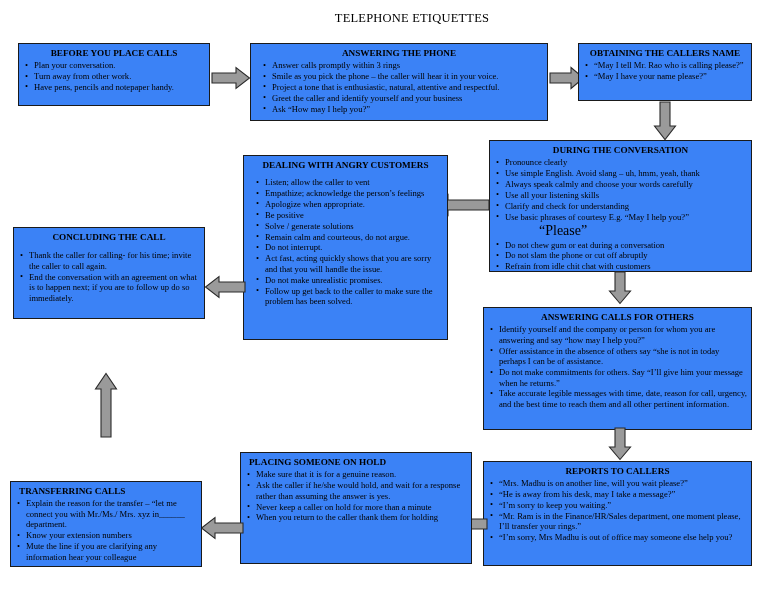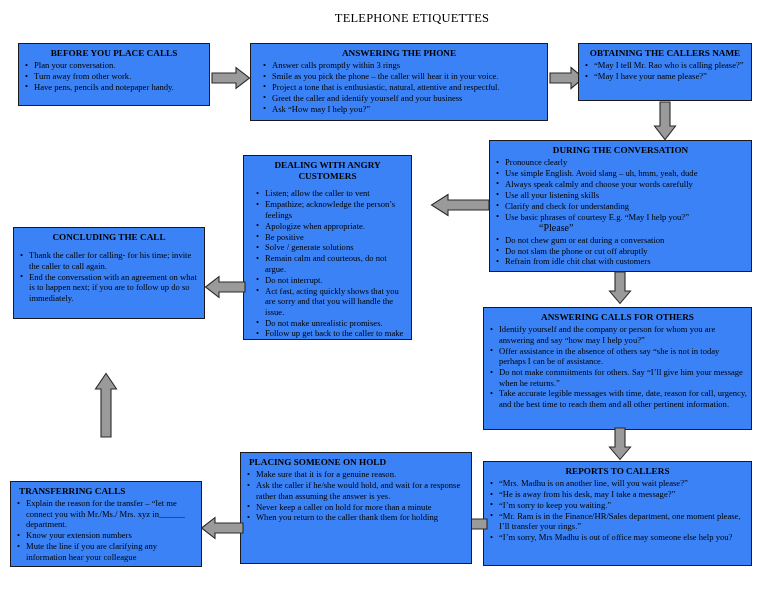--- a/index.html
+++ b/index.html
@@ -55,21 +55,21 @@
     content:"\2022";
     position:absolute;
     left:2px;top:-0.5px;
     font-size:8.6px;
   }
   ul.items li.wide-indent{padding-left:17px;}
   ul.items li.wide-indent:before{left:8px;}
   .subline{
     display:block;
     padding-left:34px;
-    font-size:10px;
+    font-size:14px;
     line-height:1.23;
   }
 
   
   .arrow{position:absolute;}
   .arrow svg{display:block;overflow:visible;}
   .ashape{fill:#9a9a9a;stroke:#2b2b2b;stroke-width:1.1;}
 </style>
 </head>
 <body>
@@ -121,38 +121,38 @@
   <div class="arrow" style="left:653px;top:101px;width:24px;height:40px;">
     <svg width="24" height="40" viewBox="0 0 24 40">
       <path class="ashape" d="M7,1 L7,25 L1.5,25 L12,38.5 L22.5,25 L17,25 L17,1 Z"></path>
     </svg>
   </div>
 
   <div class="box" style="left:489px;top:140px;width:263px;height:132px;">
     <div class="box-title">DURING THE CONVERSATION</div>
     <ul class="items">
       <li>Pronounce clearly</li>
-      <li>Use simple English. Avoid slang – uh, hmm, yeah, dude</li>
+      <li>Use simple English. Avoid slang – uh, hmm, yeah, thank</li>
       <li>Always speak calmly and choose your words carefully</li>
       <li>Use all your listening skills</li>
       <li>Clarify and check for understanding</li>
       <li><span>Use basic phrases of courtesy E.g. “May I help you?”</span><span class="subline">“Please”</span></li>
       <li>Do not chew gum or eat during a conversation</li>
       <li>Do not slam the phone or cut off abruptly</li>
       <li>Refrain from idle chit chat with customers</li>
     </ul>
   </div>
 
   <div class="arrow" style="left:430px;top:193px;width:60px;height:24px;">
     <svg width="60" height="24" viewBox="0 0 60 24">
       <path class="ashape" d="M59,7 L18,7 L18,1.5 L1.5,12 L18,22.5 L18,17 L59,17 Z"></path>
     </svg>
   </div>
 
-  <div class="box" style="left:243px;top:155px;width:169px;height:185px;">
+  <div class="box" style="left:243px;top:155px;width:205px;height:185px;">
     <div class="box-title">DEALING WITH ANGRY CUSTOMERS</div>
     <ul class="items" style="margin-top:6px;">
       <li class="wide-indent">Listen; allow the caller to vent</li>
       <li class="wide-indent">Empathize; acknowledge the person’s feelings</li>
       <li class="wide-indent">Apologize when appropriate.</li>
       <li class="wide-indent">Be positive</li>
       <li class="wide-indent">Solve / generate solutions</li>
       <li class="wide-indent">Remain calm and courteous, do not argue.</li>
       <li class="wide-indent">Do not interrupt.</li>
       <li class="wide-indent">Act fast, acting quickly shows that you are sorry and that you will handle the issue.</li>

